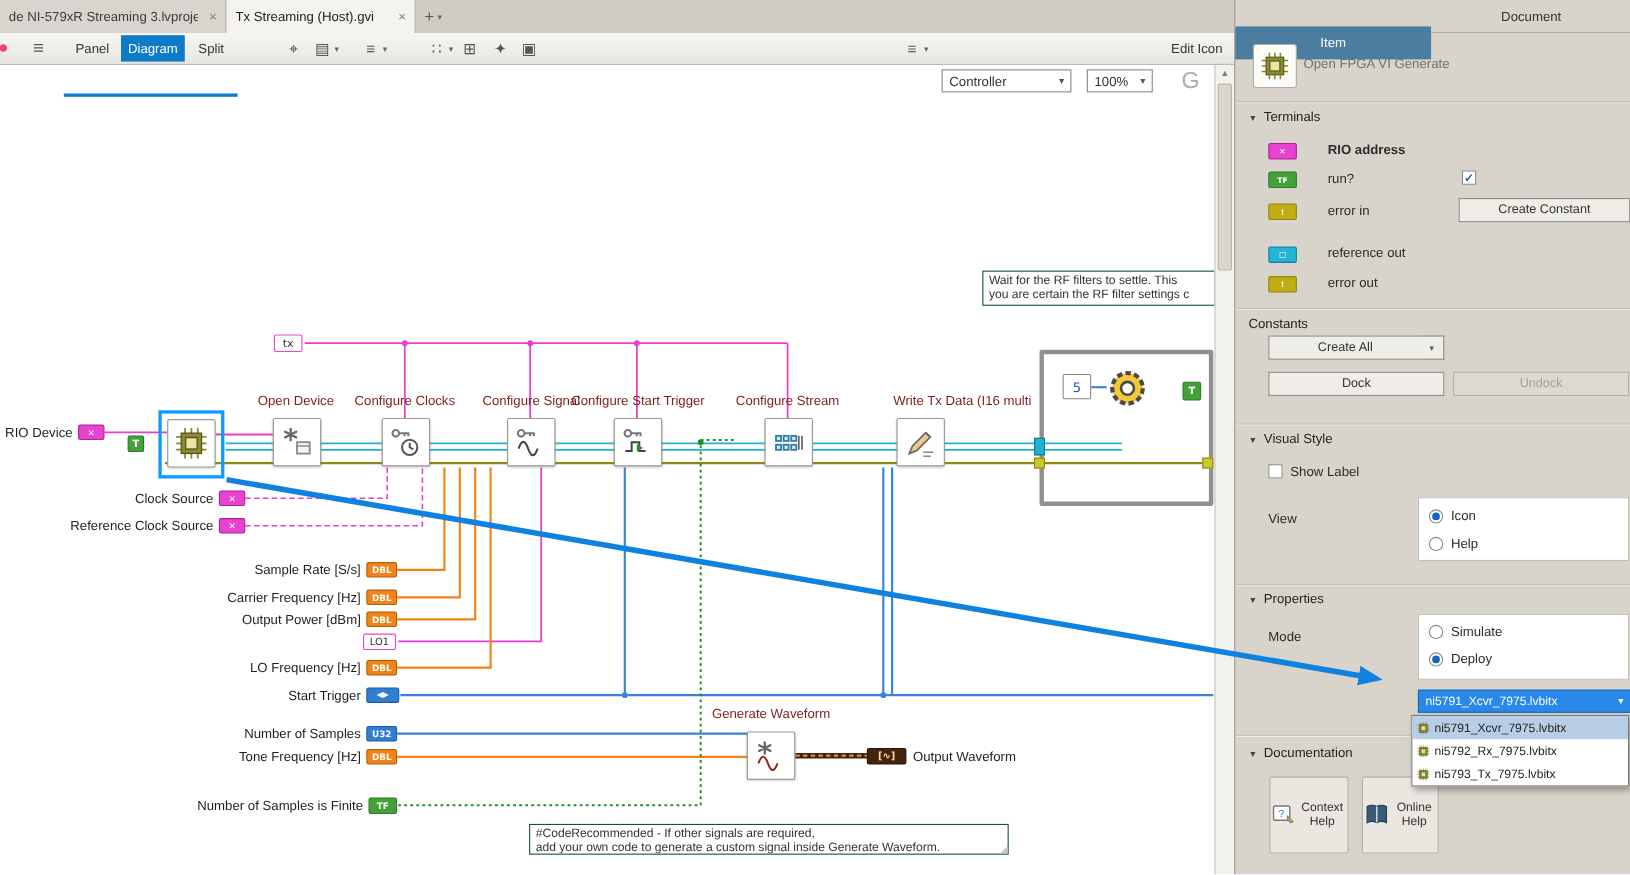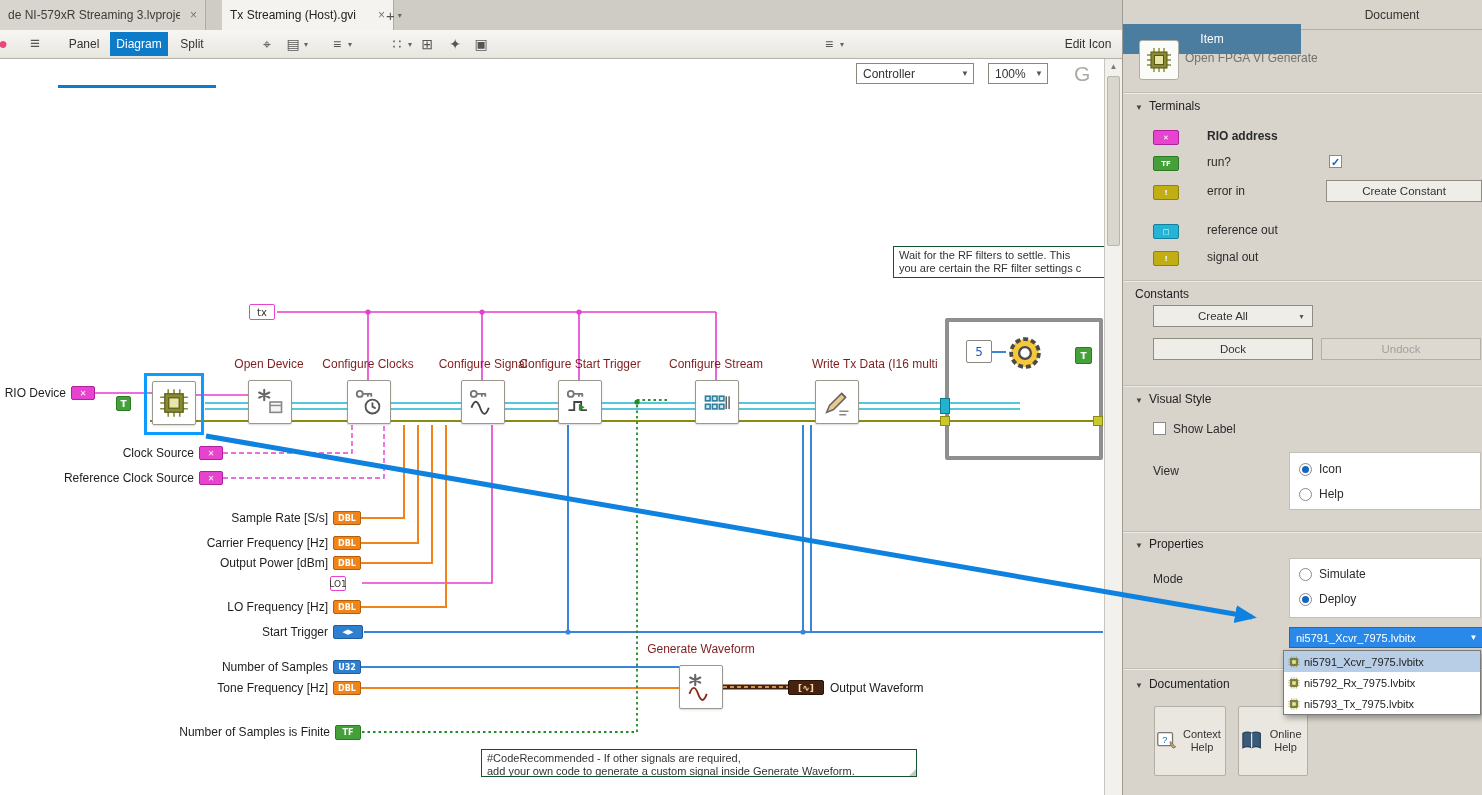--- a/index.html
+++ b/index.html
@@ -29,21 +29,21 @@
   .lbl{position:absolute;font-size:12px;color:#1e1e1e;white-space:nowrap;line-height:14px;}
   .lbl.r{text-align:right;}
   .nlbl{position:absolute;font-size:12px;color:#7f1d1d;white-space:nowrap;text-align:center;}
   .node{position:absolute;width:44px;height:44px;background:#fff;border:1px solid #9a978f;border-radius:2px;box-sizing:border-box;display:flex;align-items:center;justify-content:center;box-shadow:0 1px 2px rgba(0,0,0,.15);}
   .term{position:absolute;height:14px;border-radius:2px;color:#fff;font-size:8px;font-weight:bold;display:flex;align-items:center;justify-content:center;box-sizing:border-box;font-family:"DejaVu Sans",sans-serif;}
   .t-pink{width:24px;background:#e743cf;border:1px solid #b0209c;}
   .t-dbl{width:28px;background:#f08419;border:1px solid #b35f0c;}
   .t-u32{width:28px;background:#2f7fd0;border:1px solid #1d5da0;}
   .t-tf{width:26px;background:#44a038;border:1px solid #2d7a24;}
   .t-trig{width:30px;background:#2f7fd0;border:1px solid #1d5da0;font-size:7px;}
-  .t-lo{width:16px;height:15px;background:#fff;border:1px solid #e743cf;color:#333;font-size:9px;font-weight:normal;}
+  .t-lo{width:30px;height:15px;background:#fff;border:1px solid #e743cf;color:#333;font-size:9px;font-weight:normal;}
   .t-tx{width:26px;height:16px;background:#fff;border:1px solid #e743cf;color:#333;font-size:10px;font-weight:normal;}
   .t-wave{width:36px;height:15px;background:#452311;border:1px solid #2a1207;font-size:9px;color:#ffd9a0;}
   .t-tconst{width:15px;height:15px;background:#44a038;border:1px solid #2d7a24;font-size:9px;}
   .t-five{width:26px;height:23px;background:#fff;border:1px solid #8a887f;color:#1a57c8;font-size:12px;font-weight:normal;}
   .comment{position:absolute;background:#fff;border:1px solid #14532d;font-size:11px;color:#333;padding:2px 5px;line-height:13px;white-space:nowrap;overflow:hidden;box-sizing:border-box;}
   .fold{position:absolute;right:-1px;bottom:-1px;width:0;height:0;border-left:9px solid transparent;border-bottom:9px solid #c9c6be;}
   .loop{position:absolute;left:945px;top:318px;width:158px;height:142px;border:4px solid #8f8f8f;border-radius:2px;box-sizing:border-box;}
   .tunnel{position:absolute;box-sizing:border-box;}
   .selrect{position:absolute;left:144px;top:373px;width:60px;height:62px;border:3px solid #0d9bff;box-sizing:border-box;}
   .vscroll{left:1104px;top:58px;width:18px;height:737px;background:#f2f1ee;border-left:1px solid #c8c5bd;z-index:9;box-sizing:border-box;}
@@ -333,21 +333,21 @@
     <div class="fold"></div>
   </div>
 
   <div class="selrect"></div>
 
   <div class="abs tabbar">
     <div class="tab tab-inactive" style="left:0;width:206px;">
       <span style="overflow:hidden;white-space:nowrap;flex:1;">de NI-579xR Streaming 3.lvproject *</span>
       <span class="x">×</span>
     </div>
-    <div class="tab tab-active" style="left:206px;width:172px;margin-left:16px;">
+    <div class="tab tab-active" style="left:206px;width:172px;">
       <span style="overflow:hidden;white-space:nowrap;flex:1;">Tx Streaming (Host).gvi</span>
       <span class="x">×</span>
     </div>
     <div class="newtab" style="left:380px;">
       <span>+</span>
       <span class="c">▾</span>
     </div>
   </div>
 
   <div class="abs toolbar">
@@ -414,21 +414,21 @@
       </div>
 
     <div class="pterm" style="top:185px;background:#c0ae14;border:1px solid #8f820f;">!</div>
     <div class="plbl" style="top:184px;">error in</div>
     <div class="pbtn" style="left:203px;top:180px;width:156px;">Create Constant</div>
 
     <div class="pterm" style="top:224px;background:#25b3d6;border:1px solid #15809c;">□</div>
     <div class="plbl" style="top:223px;">reference out</div>
 
     <div class="pterm" style="top:251px;background:#c0ae14;border:1px solid #8f820f;">!</div>
-    <div class="plbl" style="top:250px;">signal out</div>
+    <div class="plbl" style="top:250px;">error out</div>
 
     <div class="sep" style="top:280px;"></div>
     <div class="sech" style="top:287px;">Constants</div>
 
     <div class="pbtn" style="left:30px;top:305px;width:160px;padding-right:20px;">
         <span>Create All</span>
       </div>
     <div class="abs" style="left:168px;top:305px;width:22px;height:22px;border:1px solid #8f8c84;border-left:none;box-sizing:border-box;display:flex;align-items:center;justify-content:center;font-size:8px;color:#555;background:#efede8;">▾</div>
     <div class="pbtn" style="left:30px;top:338px;width:160px;">Dock</div>
     <div class="pbtn disabled" style="left:198px;top:338px;width:160px;">Undock</div>

